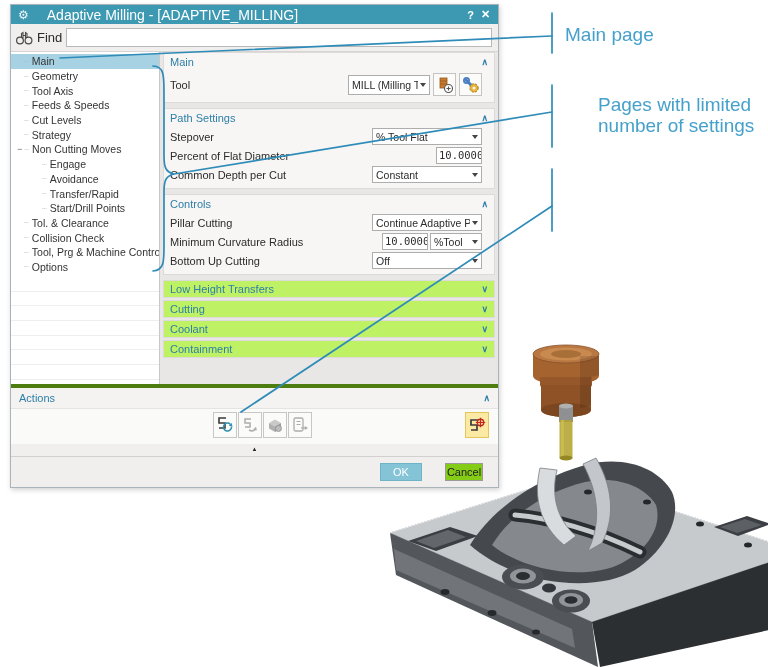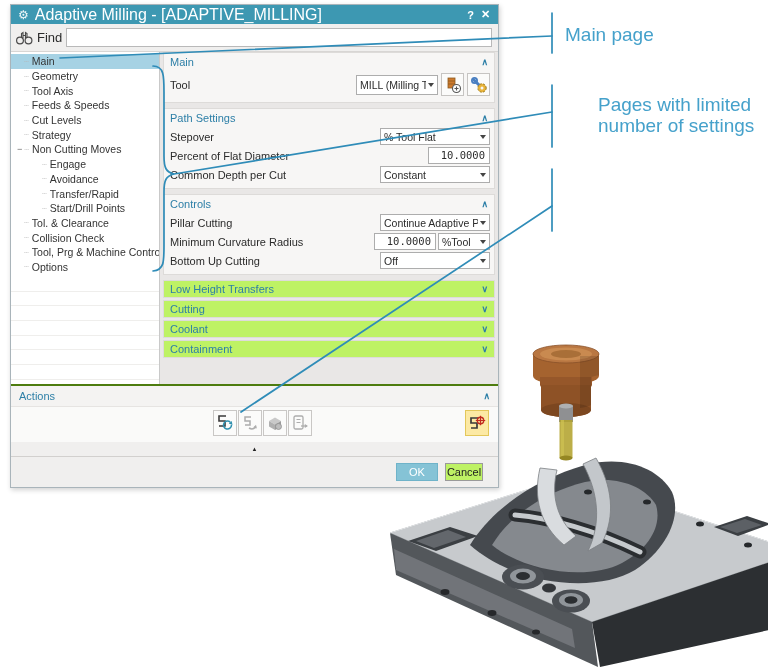--- a/index.html
+++ b/index.html
@@ -11,21 +11,21 @@
   .scene3d { position:absolute; left:0; top:0; width:768px; height:667px; z-index:5; }
 
   
   .dialog { position:absolute; left:10px; top:4px; width:489px; height:484px;
             background:#f0efee; border:1px solid #a9b4ba; box-shadow:1px 2px 5px rgba(0,0,0,.18);
             display:flex; flex-direction:column; font-size:11px; color:#2b2b2b; z-index:20; }
 
   .titlebar { flex:none; height:19px; background:#3d98b2; color:#fff; display:flex;
               align-items:center; padding:0 5px; }
   .titlebar .gear { font-size:12px; line-height:12px; margin:0 6px 0 2px; color:#eef6f8; }
-  .titlebar .title { flex:1; font-size:16px; white-space:nowrap; overflow:hidden; }
+  .titlebar .title { flex:1; font-size:14px; white-space:nowrap; overflow:hidden;margin-left:12px; }
   .tb-btn { width:15px; text-align:center; font-size:11px; font-weight:bold; cursor:default; }
 
   .findrow { flex:none; height:27px; display:flex; align-items:center; padding:0 4px; }
   .find-label { font-size:13px; color:#2b2b2b; margin:0 4px 0 3px; }
   .find-input { flex:1; height:19px; border:1px solid #b9b9b9; background:#fff;
                 margin-right:2px; font:11px "Liberation Sans",sans-serif; padding:0 4px; outline:none; }
 
   .dbody { flex:none; height:333px; display:flex; border-top:1px solid #d8d6d4; }
 
   .tree { width:149px; background:#fff; border-right:1px solid #c9c9c9; display:flex;
@@ -36,53 +36,53 @@
   .trow.selected { background:#a6d2e4; }
   .trow .dash { color:#b5b5b5; font-size:8px; margin-right:3px; flex:none; }
   .trow .exp { color:#666; font-size:9px; margin-right:2px; margin-left:-7px; flex:none; }
   .tree-fill { flex:1; margin-top:3px;
       background:repeating-linear-gradient(to bottom,#fff 0,#fff 13.7px,#efeeec 13.7px,#efeeec 14.7px); }
 
   .rpanel { flex:1; background:#e9e7e6; display:flex; flex-direction:column; padding:0 3px; overflow:hidden; }
   .group { flex:none; background:#f7f6f5; border:1px solid #dddbd9; margin-bottom:5px; padding-bottom:4px; }
   .ghead { height:18px; display:flex; align-items:center; padding:0 6px; color:#2d7fa7; font-size:11px; }
   .chev { margin-left:auto; color:#2d7fa7; font-size:9px; font-weight:bold; cursor:default; }
-  .frow { height:19px; display:flex; align-items:center; padding:0 4px 0 6px; }
+  .frow { height:19px; display:flex; align-items:center; padding:0 12px 0 6px; }
   .frow.tall { height:27px; }
   .flabel { color:#2b2b2b; white-space:nowrap; }
   .combo { margin-left:auto; width:110px; height:17px; background:#fff; border:1px solid #adadad;
            display:flex; align-items:center; padding:0 3px; cursor:default; }
   .combo .ct { flex:1; white-space:nowrap; overflow:hidden; font-size:10.5px; }
   .caret { width:0; height:0; border-left:3.5px solid transparent; border-right:3.5px solid transparent;
            border-top:4px solid #444; margin-left:2px; flex:none; }
   .combo.small { margin-left:2px; width:52px; }
   .combo.toolw { width:82px; height:20px; }
-  .num { margin-left:auto; width:62px; height:17px; background:#fff; border:1px solid #adadad;
+  .num { margin-left:auto; width:46px; height:17px; background:#fff; border:1px solid #adadad;
          font-family:"DejaVu Sans Mono",monospace; font-size:10.5px; text-align:right;
          padding:1px 4px 0 2px; white-space:nowrap; overflow:hidden; }
   .iconbtn { flex:none; width:23px; height:23px; margin-left:3px; background:#fbfbfa;
              border:1px solid #c6c4c2; display:flex; align-items:center; justify-content:center; cursor:default; }
   .collapsed-row { flex:none; height:18px; background:#bef264; border:1px solid #dddbd9; margin-bottom:2px;
                    display:flex; align-items:center; padding:0 6px; color:#2d7fa7; cursor:default; }
   .rfill { flex:1; }
 
-  .actions { flex:none; height:57px; border-top:2px solid #4d7c0f; background:#f4f3f2; }
+  .actions { flex:none; height:57px; border-top:4px solid #4d7c0f; background:#f4f3f2; }
   .actions-head { height:20px; display:flex; align-items:center; padding:0 8px; color:#2d7fa7; }
   .actions-icons { position:relative; height:36px; background:#fafaf9; border-top:1px solid #e6e4e2; }
   .act-btn { position:absolute; top:3px; width:24px; height:26px; border:1px solid #c9c7c5;
              background:#fbfbfa; display:flex; align-items:center; justify-content:center; cursor:default; }
   .act-btn.hl { background:#fce9a4; border:1px solid #e3c75a; }
 
   .handle-row { flex:none; height:15px; border-top:1px solid #d2d0ce; text-align:center;
                 font-size:6px; line-height:14px; color:#222; }
   .dfooter { flex:1; border-top:1px solid #d2d0ce; display:flex; align-items:center;
-             justify-content:flex-end; padding:0 15px; gap:7px; background:#f0efee; }
+             justify-content:flex-end; padding:0 15px; gap:23px; background:#f0efee; }
   .btn { height:18px; font-size:11px; display:flex; align-items:center; justify-content:center; cursor:default; }
   .btn.ok { width:42px; background:#85c3d6; border:1px solid #6fb3c9; color:#fff; }
-  .btn.cancel { width:38px; background:#bef264; border:1px solid #9a9a9a; color:#222; }
+  .btn.cancel { width:38px; background:#84cc16; border:1px solid #9a9a9a; color:#222; }
 
   
   .callouts { position:absolute; left:0; top:0; width:768px; height:667px; z-index:30; pointer-events:none; }
   .note { position:absolute; z-index:31; color:#45a1cb; font-size:19px; line-height:21px;
           white-space:nowrap; pointer-events:none; }
 </style>
 </head>
 <body>
 
 <div class="stage">

